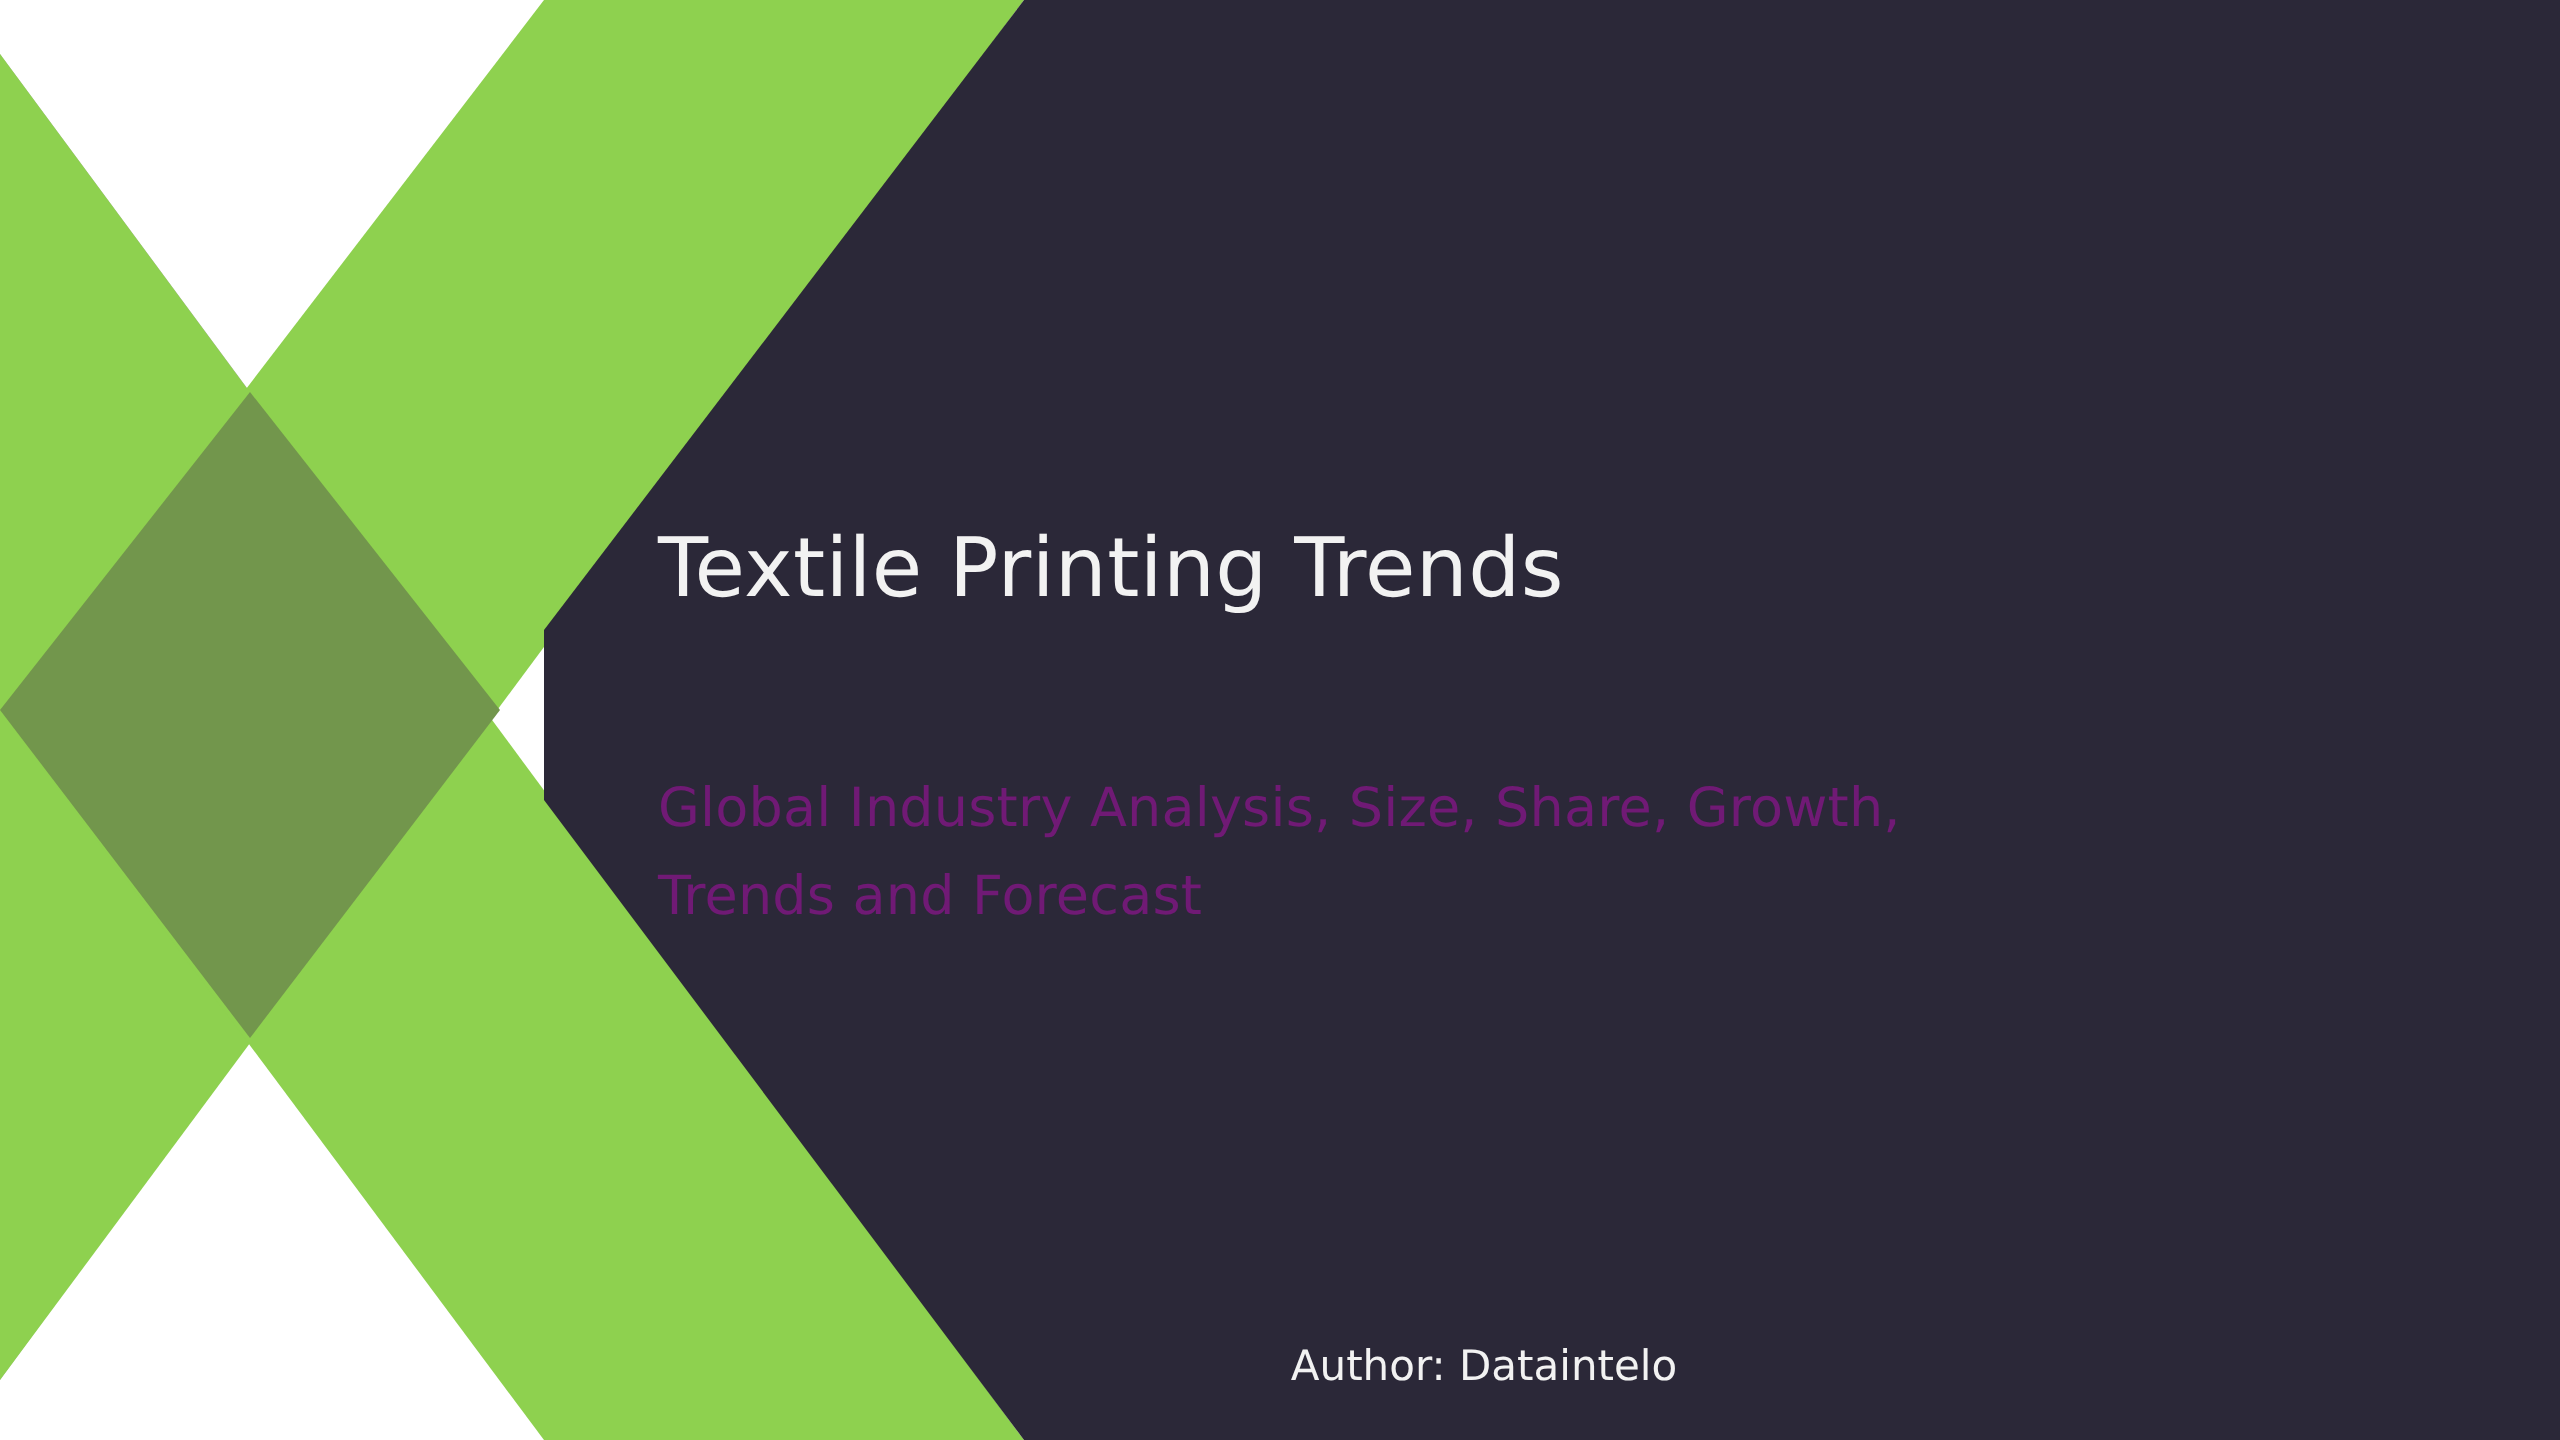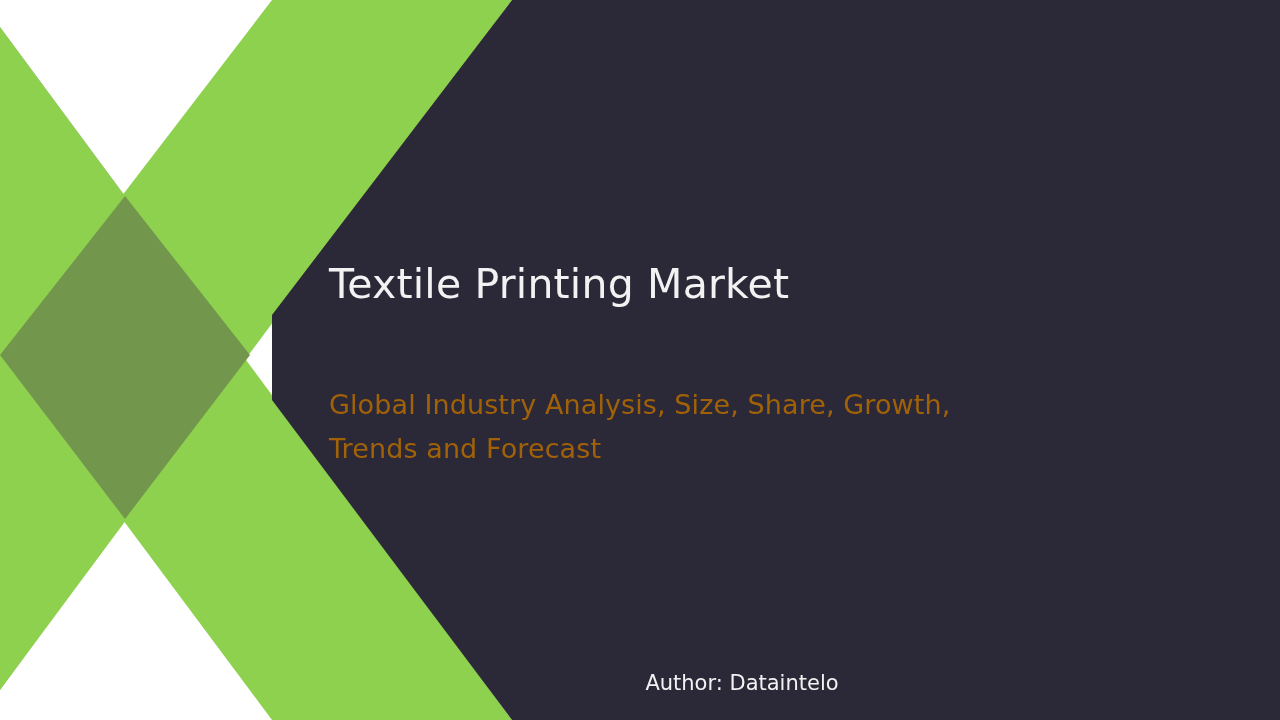--- a/index.html
+++ b/index.html
@@ -47,21 +47,21 @@
   }
   .slide-subtitle {
     position: absolute;
     left: 329px;
     top: 383px;
     width: 700px;
     margin: 0;
     font-weight: normal;
     font-size: 27px;
     line-height: 1.62;
-    color: #a16207;
+    color: #701a75;
     letter-spacing: 0.1px;
   }
   .slide-author {
     position: absolute;
     left: 330px;
     top: 671px;
     width: 824px;
     margin: 0;
     text-align: center;
     font-size: 21px;
@@ -83,20 +83,20 @@
     <polygon points="272,0 512,0 0,690 0,355" fill="#8ed14f"></polygon>
 
     <polygon points="0,355 0,27 512,720 272,720" fill="#8ed14f"></polygon>
 
     <polygon points="125,196 250,355 125,519 0,355" fill="#72964c"></polygon>
 
     <polygon points="512,0 1280,0 1280,720 512,720 272,400 272,315" fill="#2b2838"></polygon>
   </svg>
 
   <div id="content">
-    <h1 class="slide-title">Textile Printing Market</h1>
+    <h1 class="slide-title">Textile Printing Trends</h1>
 
     <p class="slide-subtitle">Global Industry Analysis, Size, Share, Growth, Trends and Forecast</p>
 
     <p class="slide-author">Author: Dataintelo</p>
   </div>
 
 </div>
 
 </body></html>

